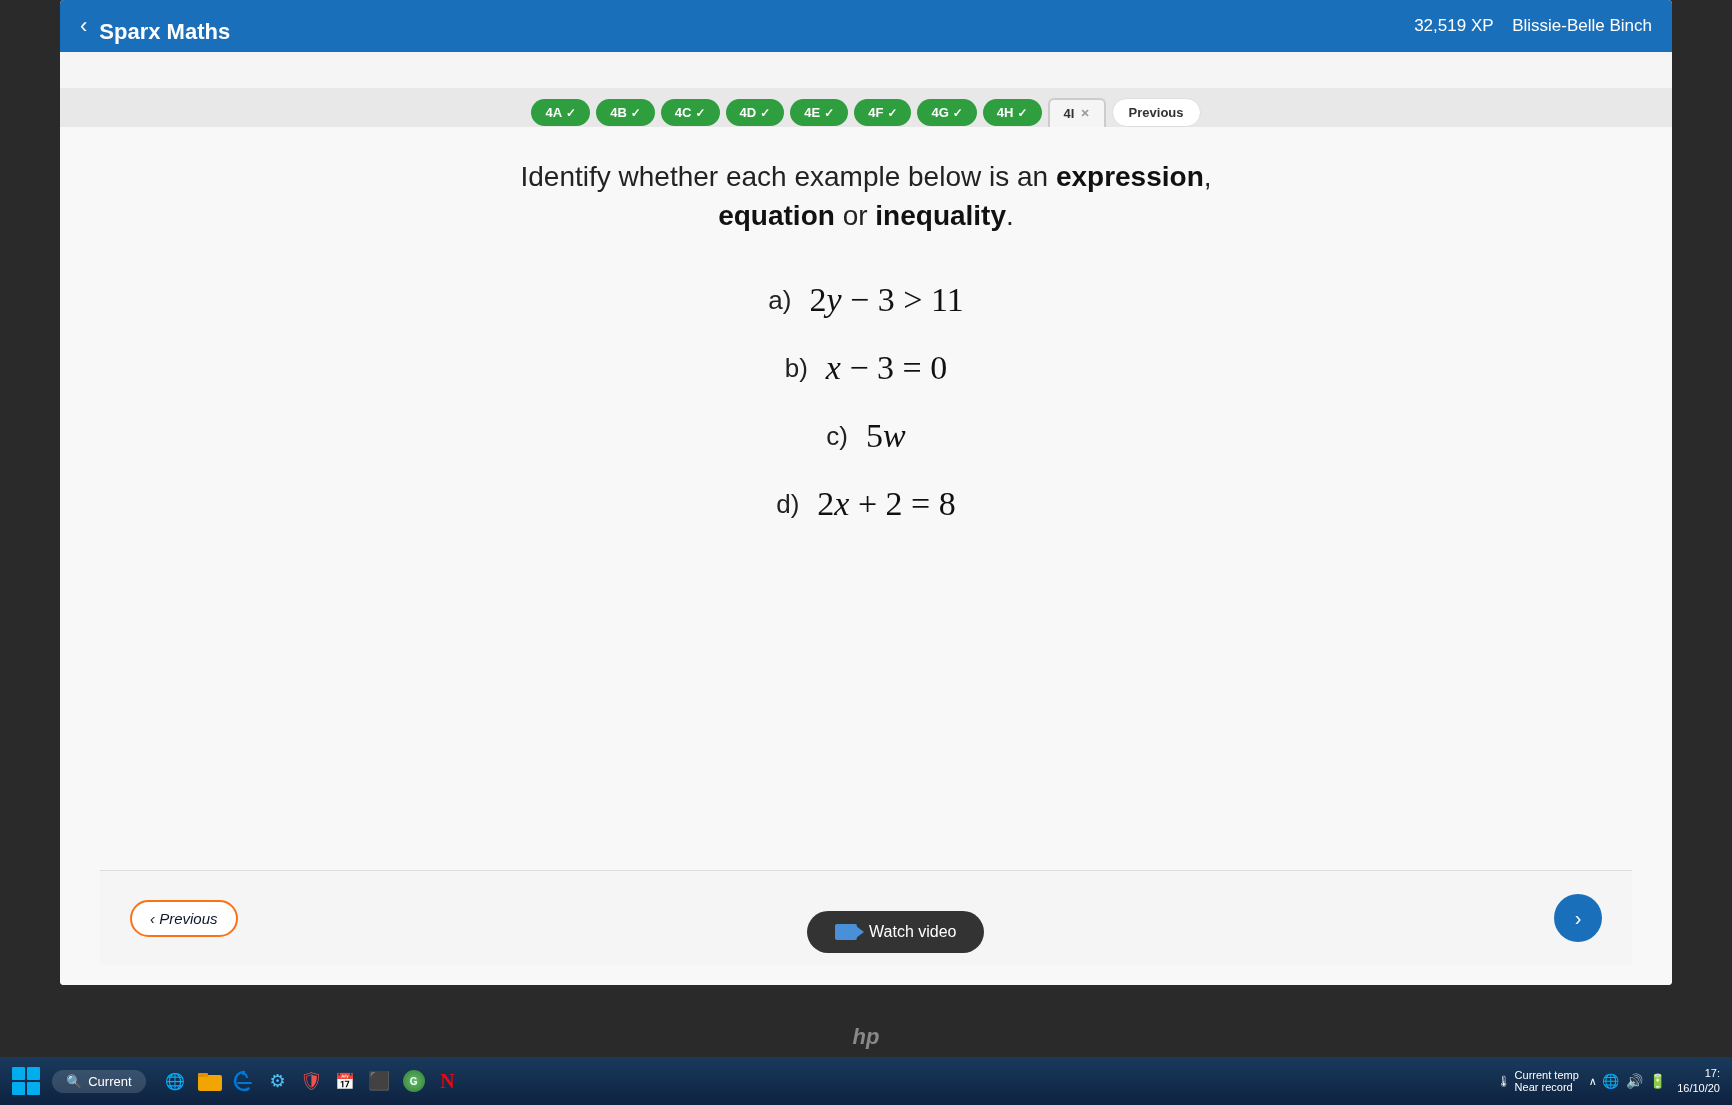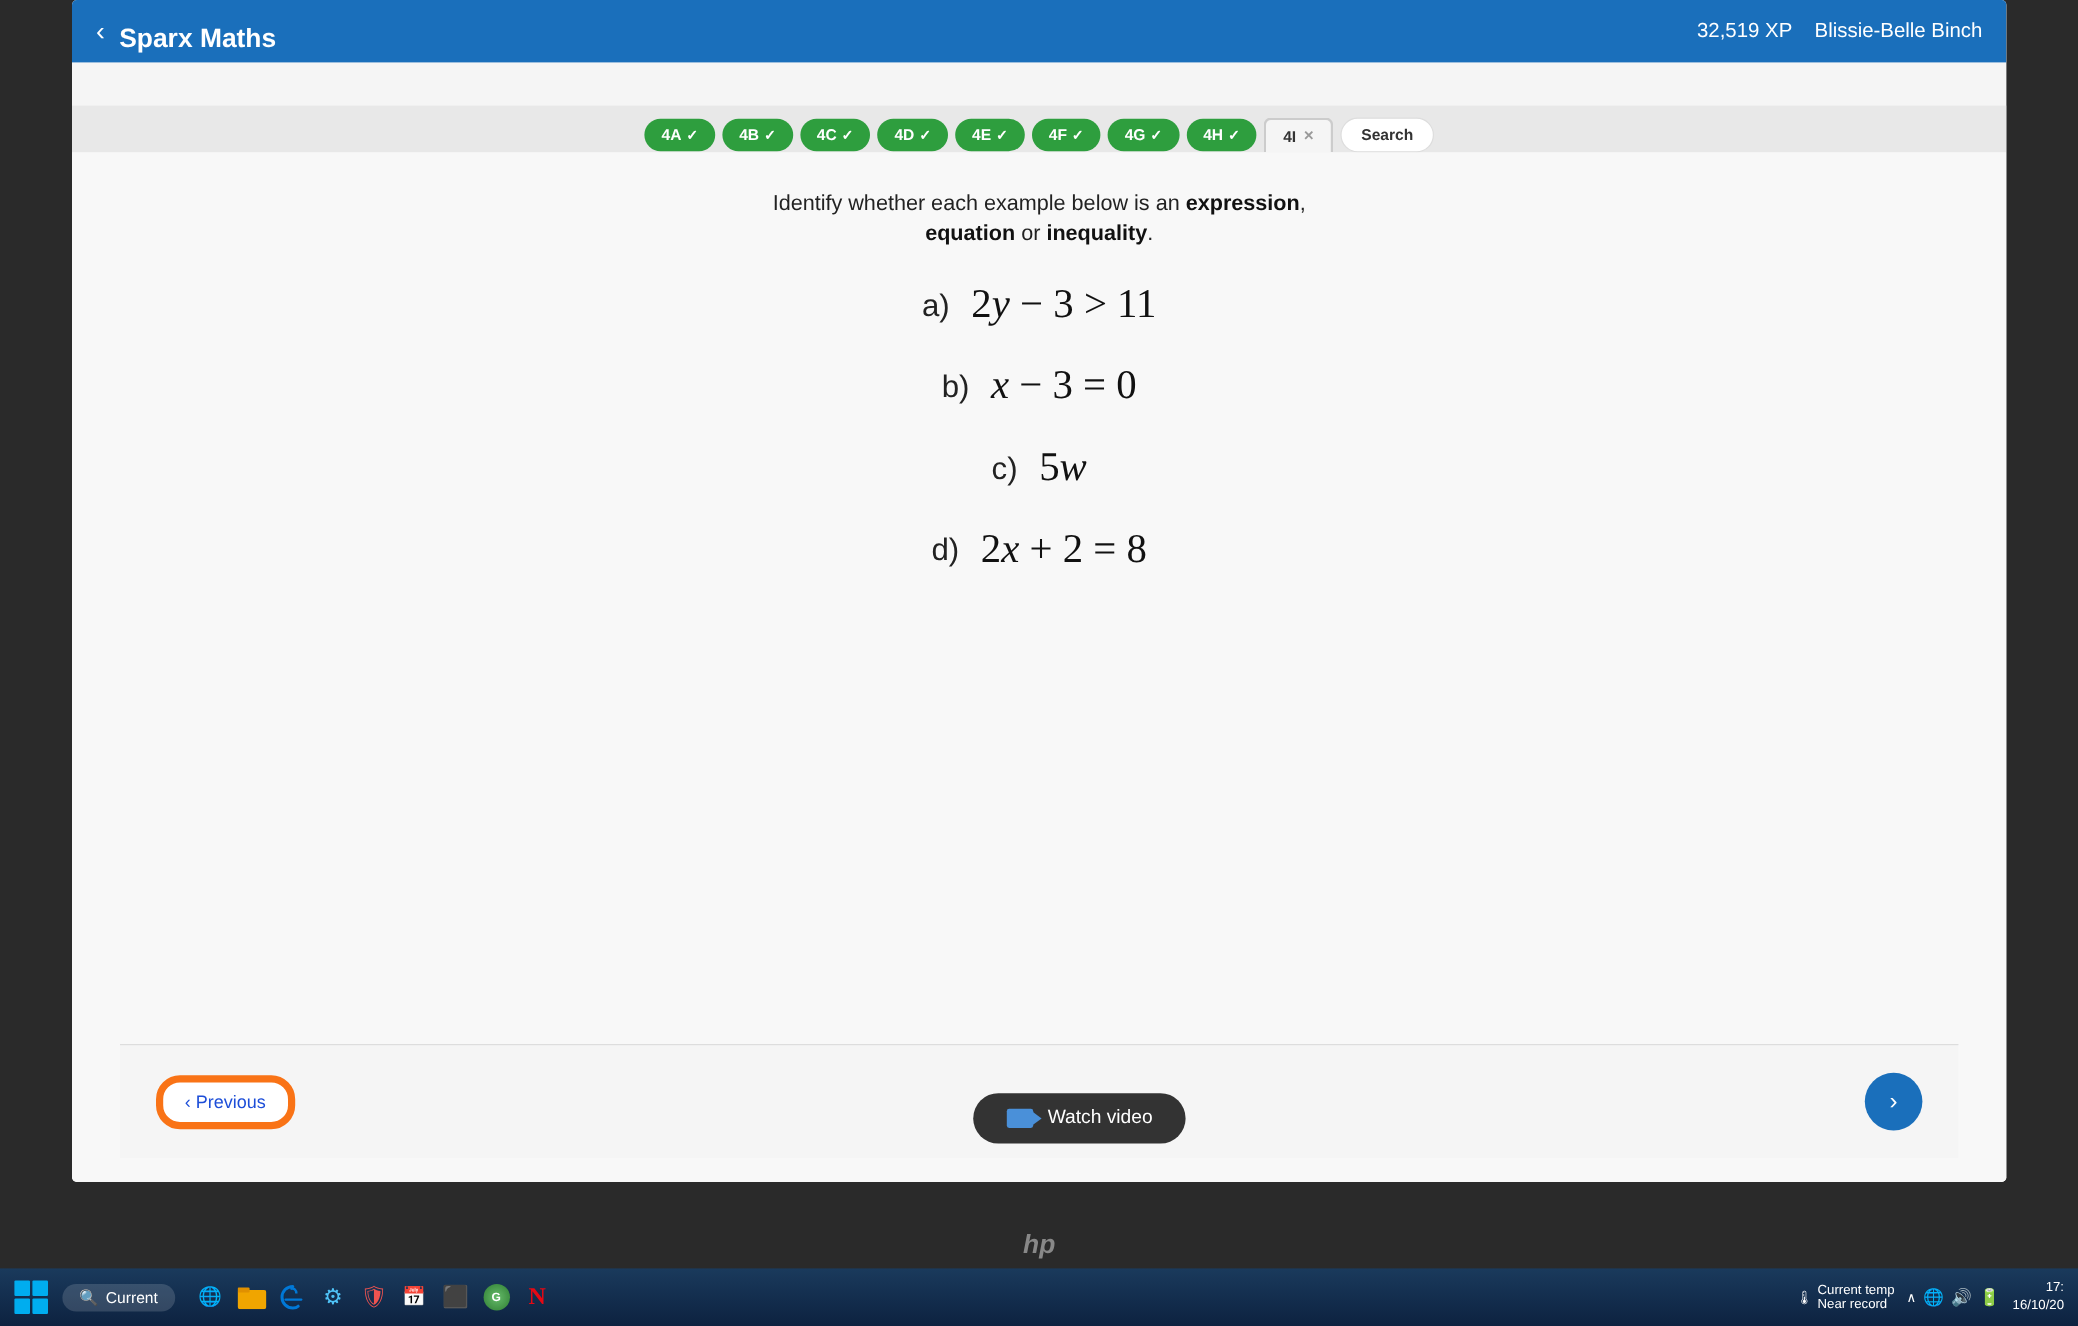--- a/index.html
+++ b/index.html
@@ -123,24 +123,24 @@
       flex: 1;
       background: #f8f8f8;
       display: flex;
       flex-direction: column;
       align-items: center;
       padding: 30px 40px 20px;
       position: relative;
     }
 
     .question-title {
-      font-size: 18px;
+      font-size: 28px;
       color: #222;
       text-align: center;
-      margin-bottom: 28px;
+      margin-bottom: 46px;
       line-height: 1.4;
     }
 
     .question-title .bold {
       font-weight: 800;
       color: #111;
     }
 
     .math-questions {
       width: 100%;
@@ -158,29 +158,30 @@
       align-items: center;
       justify-content: space-between;
       padding: 12px 30px;
       background: #f5f5f5;
       border-top: 1px solid #ddd;
       flex-shrink: 0;
     }
 
     .prev-button {
       background: white;
-      border: 6px solid #f97316;
+      border: 2px solid #f97316;
       border-radius: 20px;
       padding: 8px 18px;
       font-size: 15px;
       cursor: pointer;
-      color: #1d4ed8;
-      display: flex;
-      align-items: center;
-      gap: 6px;
+      color: #0f172a;
+      display: flex;
+      align-items: center;
+      gap: 6px;
+      font-style: italic;
     }
 
     .watch-video-btn {
       background: #333;
       color: white;
       border: none;
       border-radius: 24px;
       padding: 12px 28px;
       font-size: 16px;
       cursor: pointer;
@@ -349,21 +350,21 @@
     <div class="tab-item">4C <span class="checkmark">✓</span></div>
     <div class="tab-item">4D <span class="checkmark">✓</span></div>
     <div class="tab-item">4E <span class="checkmark">✓</span></div>
     <div class="tab-item">4F <span class="checkmark">✓</span></div>
     <div class="tab-item">4G <span class="checkmark">✓</span></div>
     <div class="tab-item">4H <span class="checkmark">✓</span></div>
     <div class="tab-item-active">
       <span>4I</span>
       <span class="close-x">✕</span>
     </div>
-    <div class="tab-summary">Search</div>
+    <div class="tab-summary">Previous</div>
   </div>
 
   <div class="main-content">
     <div class="question-title">
       Identify whether each example below is an <span class="bold">expression</span>,<br>
       <span class="bold">equation</span> or <span class="bold">inequality</span>.
     </div>
 
     <div class="math-questions">
       <div class="math-row">

